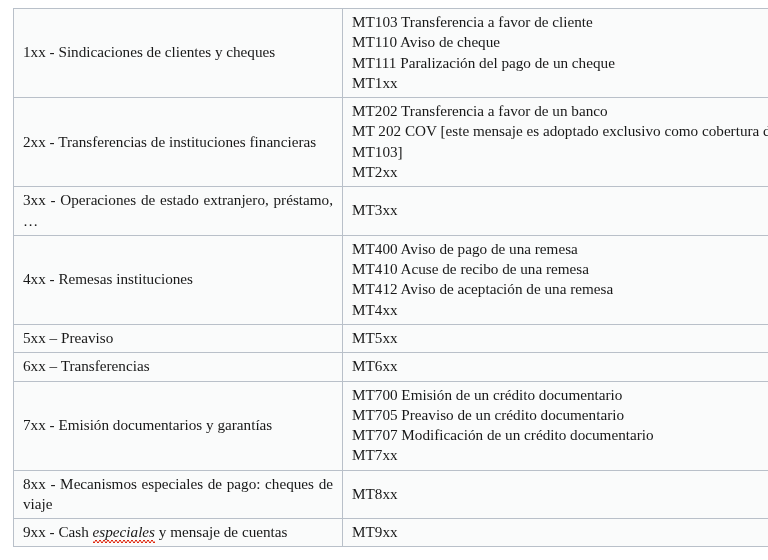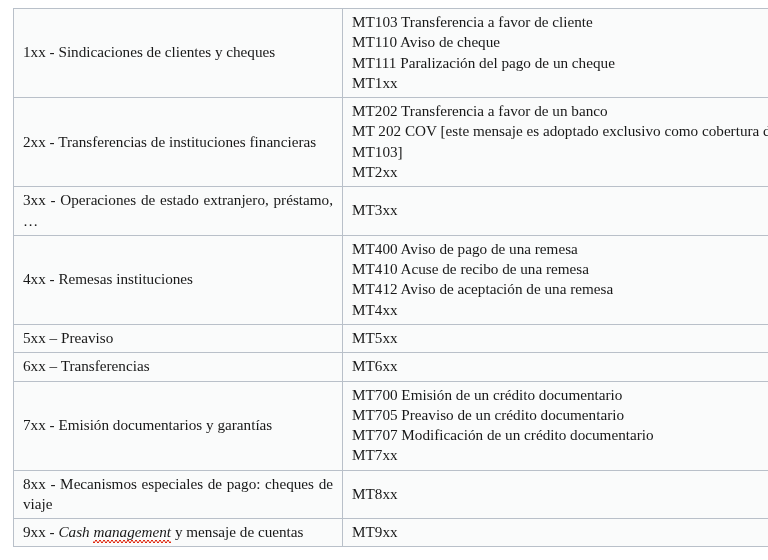--- a/index.html
+++ b/index.html
@@ -58,21 +58,20 @@
   .line {
     display: block;
     white-space: nowrap;
   }
 
   .wrapline {
     display: block;
   }
 
   .italic {
-    font-style: italic;
   }
 
   
   .spell {
     font-style: italic;
     position: relative;
     display: inline-block;
     text-decoration: none;
   }
   .spell::after {
@@ -176,21 +175,21 @@
         <td class="col-left justify">
           <span>8xx - Mecanismos especiales de pago: cheques de viaje</span>
         </td>
         <td class="col-right">
           <span class="line">MT8xx</span>
         </td>
       </tr>
 
       <tr>
         <td class="col-left">
-          <span class="line"><span>9xx - </span><span class="italic">Cash </span><span class="spell">management</span><span> y mensaje de cuentas</span></span>
+          <span class="line"><span>9xx - </span><span class="italic">Cash </span><span class="spell">especiales</span><span> y mensaje de cuentas</span></span>
         </td>
         <td class="col-right">
           <span class="line">MT9xx</span>
         </td>
       </tr>
 
     </tbody>
   </table>
 
 </div>

